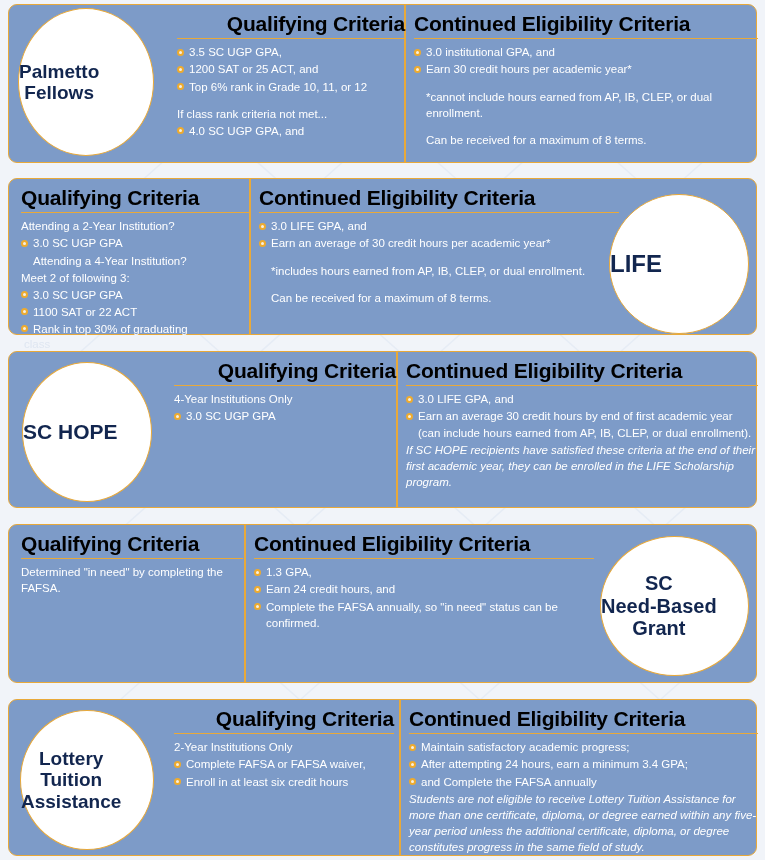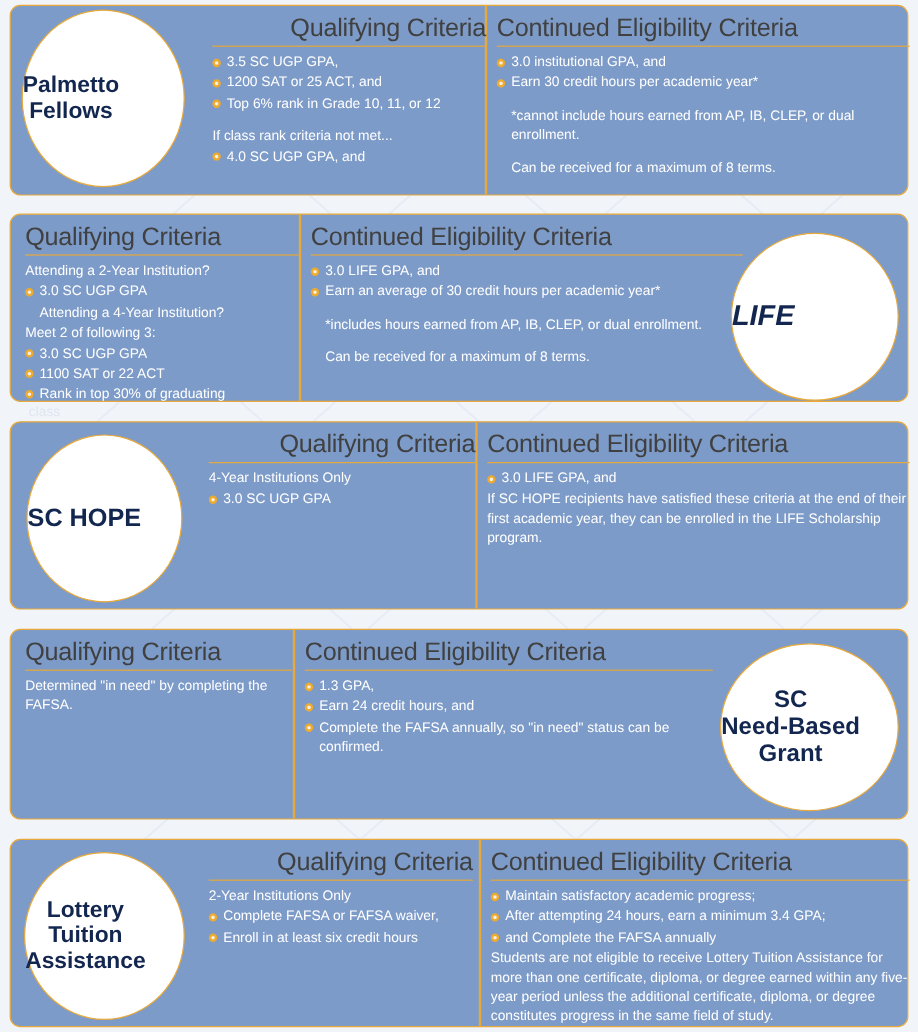--- a/index.html
+++ b/index.html
@@ -49,23 +49,23 @@
 
   
   .col {
     position: absolute;
     top: 0;
     bottom: 0;
     box-sizing: border-box;
   }
 
   .col-head {
-    color: #404040;
+    color: #000000;
     font-size: 21px;
-    font-weight: normal;
+    font-weight: bold;
     line-height: 1.04;
     letter-spacing: -0.2px;
     white-space: nowrap;
   }
   .col-head.right  { text-align: right; }
   .col-head.left   { text-align: left; }
 
   .head-rule {
     height: 1.5px;
     background: #e8a93a;
@@ -109,21 +109,21 @@
     top: 4.5px;
     width: 7px;
     height: 7px;
     border-radius: 50%;
     background: #f6f0e2;
     border: 2px solid #eeab2e;
     box-sizing: border-box;
   }
 
   .line.indent  { padding-left: 12px; }
-  .line.italic  { }
+  .line.italic  { font-style: italic; }
   .line.gap     { margin-top: 11px; }
 
   
   .overflow-text {
     position: absolute;
     color: #dfe6f1;
     font-size: 11.5px;
     line-height: 1.4;
     white-space: nowrap;
   }
@@ -212,40 +212,41 @@
           <div class="head-rule"></div>
           <div class="body">
             <p class="line bullet"><span class="dot"></span><span>3.0 LIFE GPA, and</span></p>
             <p class="line bullet"><span class="dot"></span><span>Earn an average of 30 credit hours per academic year*</span></p>
             <p class="line plain indent gap"><span>*includes hours earned from AP, IB, CLEP, or dual enrollment.</span></p>
             <p class="line plain indent gap"><span>Can be received for a maximum of 8 terms.</span></p>
           </div>
         </div>
       </div>
     </div>
-    <div class="badge" style="left: 609px; top: 194px; width: 140px; height: 140px; font-style: italic;">
+    <div class="badge" style="left: 609px; top: 194px; width: 140px; height: 140px;">
       <div class="badge-label" style="font-size: 24px;">LIFE</div>
     </div>
     <div class="overflow-text" style="left: 24px; top: 336px;">class</div>
     <div class="panel" style="top: 351px; height: 157px;">
       <div class="panel-inner">
         <div class="v-divider" style="left: 387px;"></div>
         <div class="col" style="left: 165px; width: 222px; top: 8px;">
           <div class="col-head right">Qualifying Criteria</div>
           <div class="head-rule"></div>
           <div class="body">
             <p class="line plain"><span>4-Year Institutions Only</span></p>
             <p class="line bullet"><span class="dot"></span><span>3.0 SC UGP GPA</span></p>
           </div>
         </div>
         <div class="col" style="left: 397px; width: 352px; top: 8px;">
           <div class="col-head left">Continued Eligibility Criteria</div>
           <div class="head-rule"></div>
           <div class="body">
             <p class="line bullet"><span class="dot"></span><span>3.0 LIFE GPA, and</span></p>
+            <p class="line bullet"><span class="dot"></span><span>Earn an average 30 credit hours by end of first academic year (can include hours earned from AP, IB, CLEP, or dual enrollment).</span></p>
             <p class="line plain italic"><span>If SC HOPE recipients have satisfied these criteria at the end of their first academic year, they can be enrolled in the LIFE Scholarship program.</span></p>
           </div>
         </div>
       </div>
     </div>
     <div class="badge" style="left: 22px; top: 362px; width: 130px; height: 140px;">
       <div class="badge-label" style="font-size: 21px;">SC HOPE</div>
     </div>
     <div class="panel" style="top: 524px; height: 159px;">
       <div class="panel-inner">

